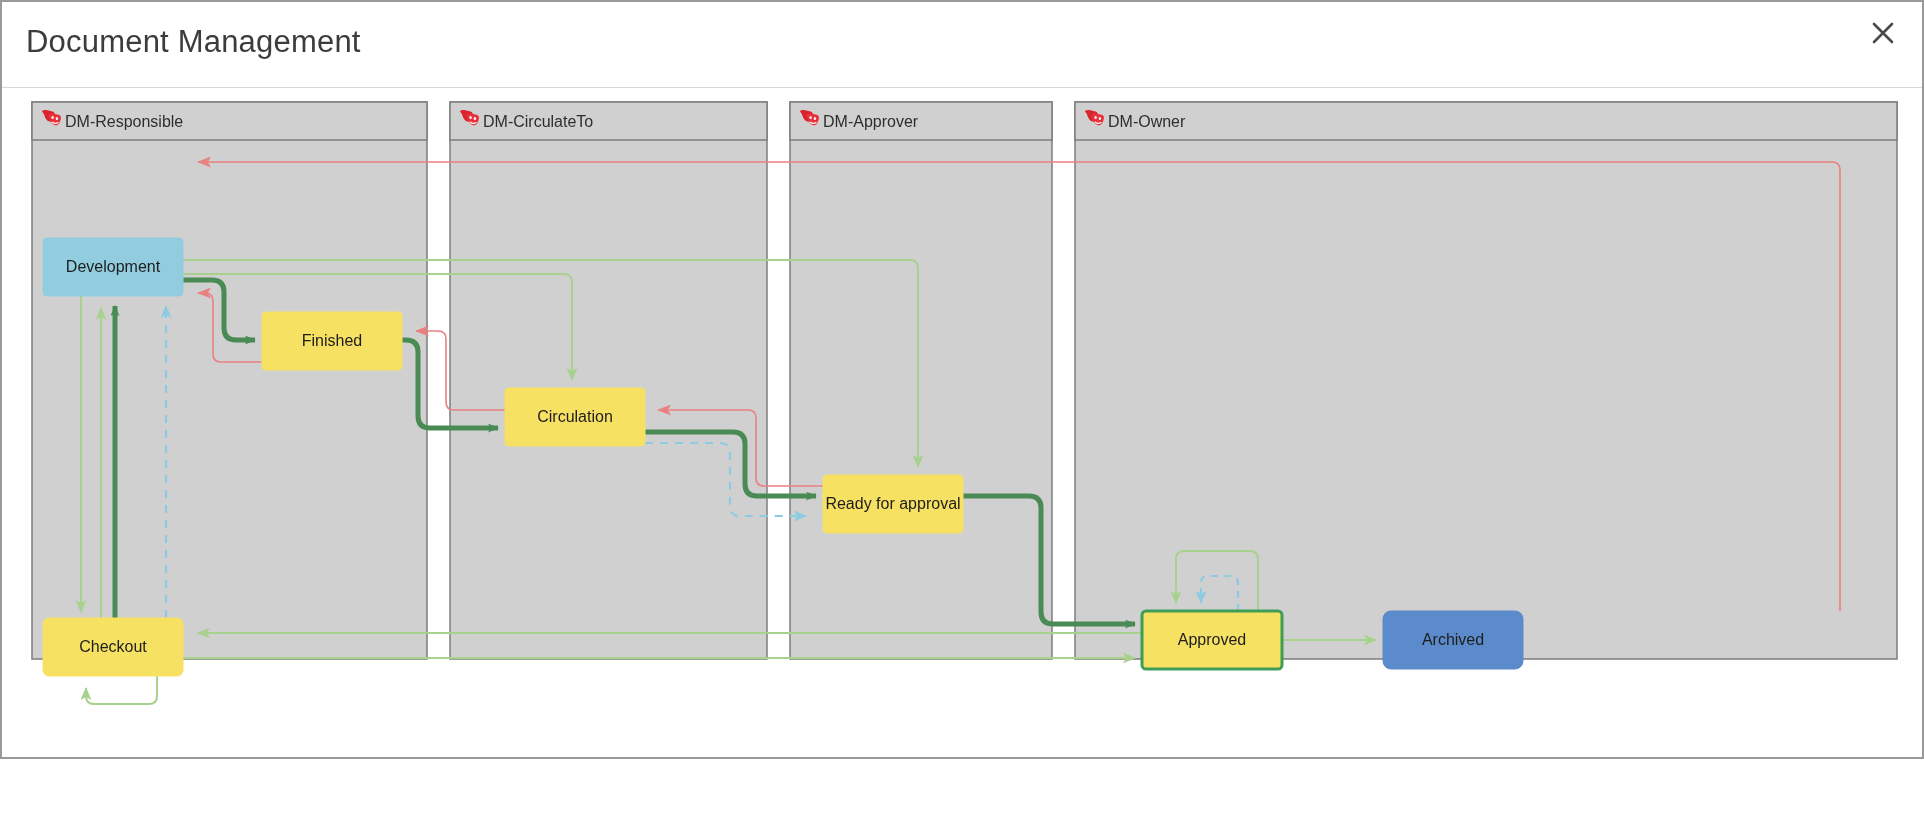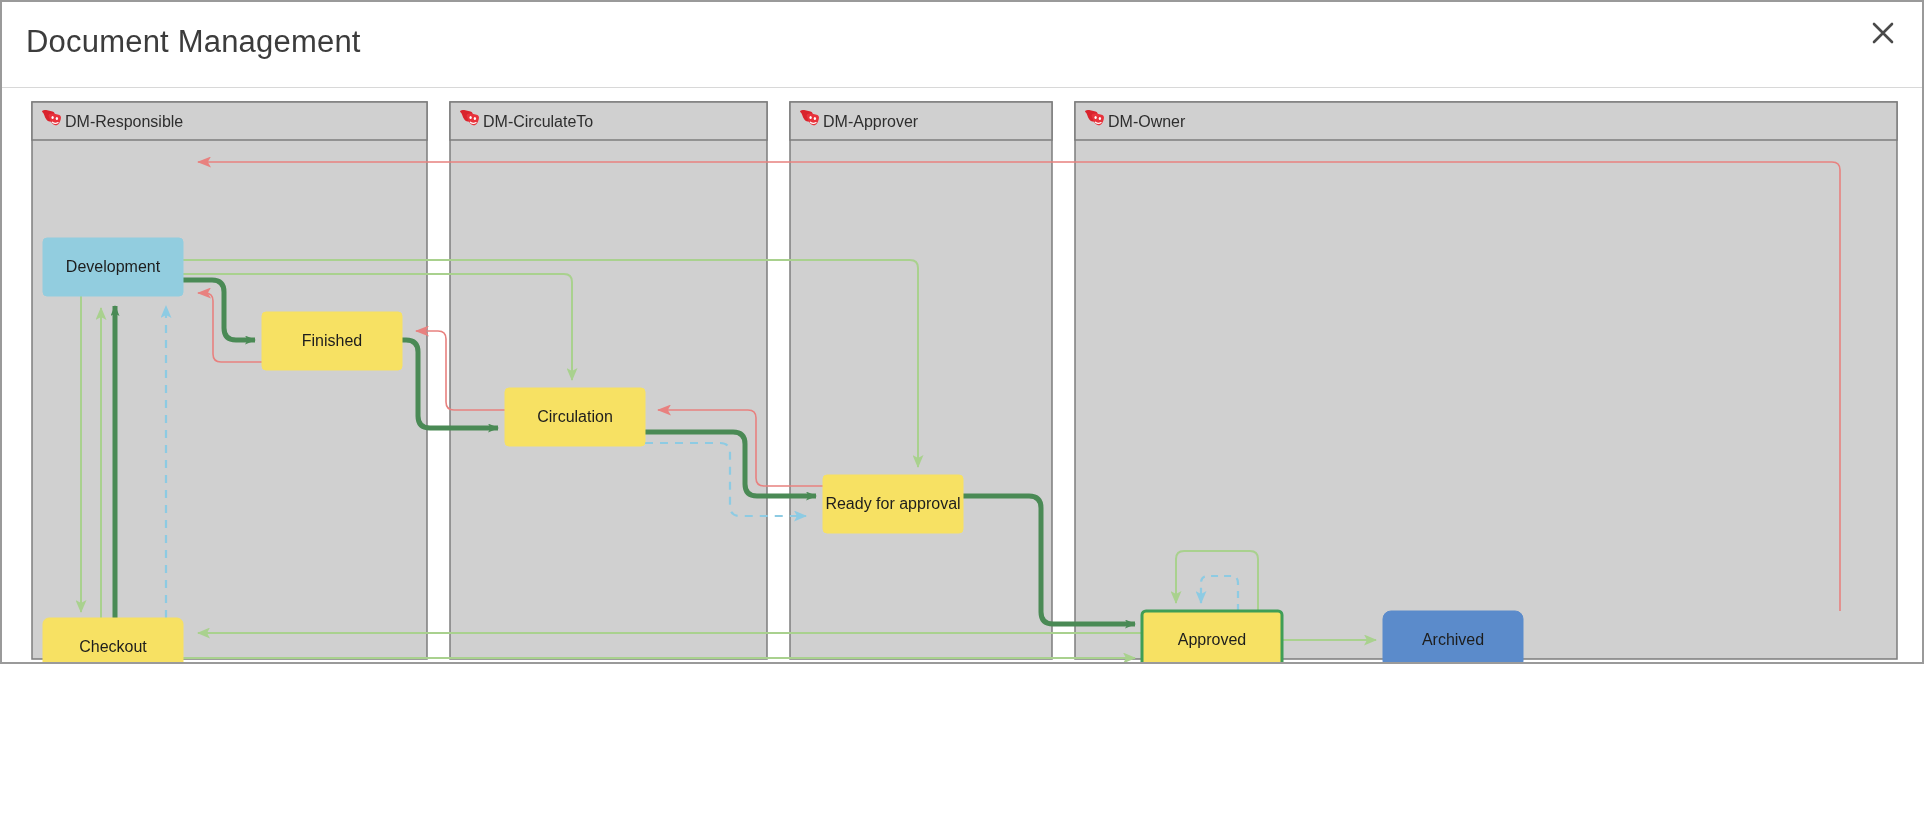--- a/index.html
+++ b/index.html
@@ -7,21 +7,21 @@
     margin: 0;
     padding: 0;
     background: #ffffff;
   }
   body {
     font-family: "Liberation Sans", sans-serif;
   }
   #app {
     position: relative;
     width: 1924px;
-    height: 664px;
+    height: 759px;
     background: #b91c1c;
     border: 2px solid #9a9a9a;
     box-sizing: border-box;
     overflow: hidden;
   }
   #titlebar {
     position: absolute;
     left: 0; top: 0;
     width: 100%;
     height: 86px;

